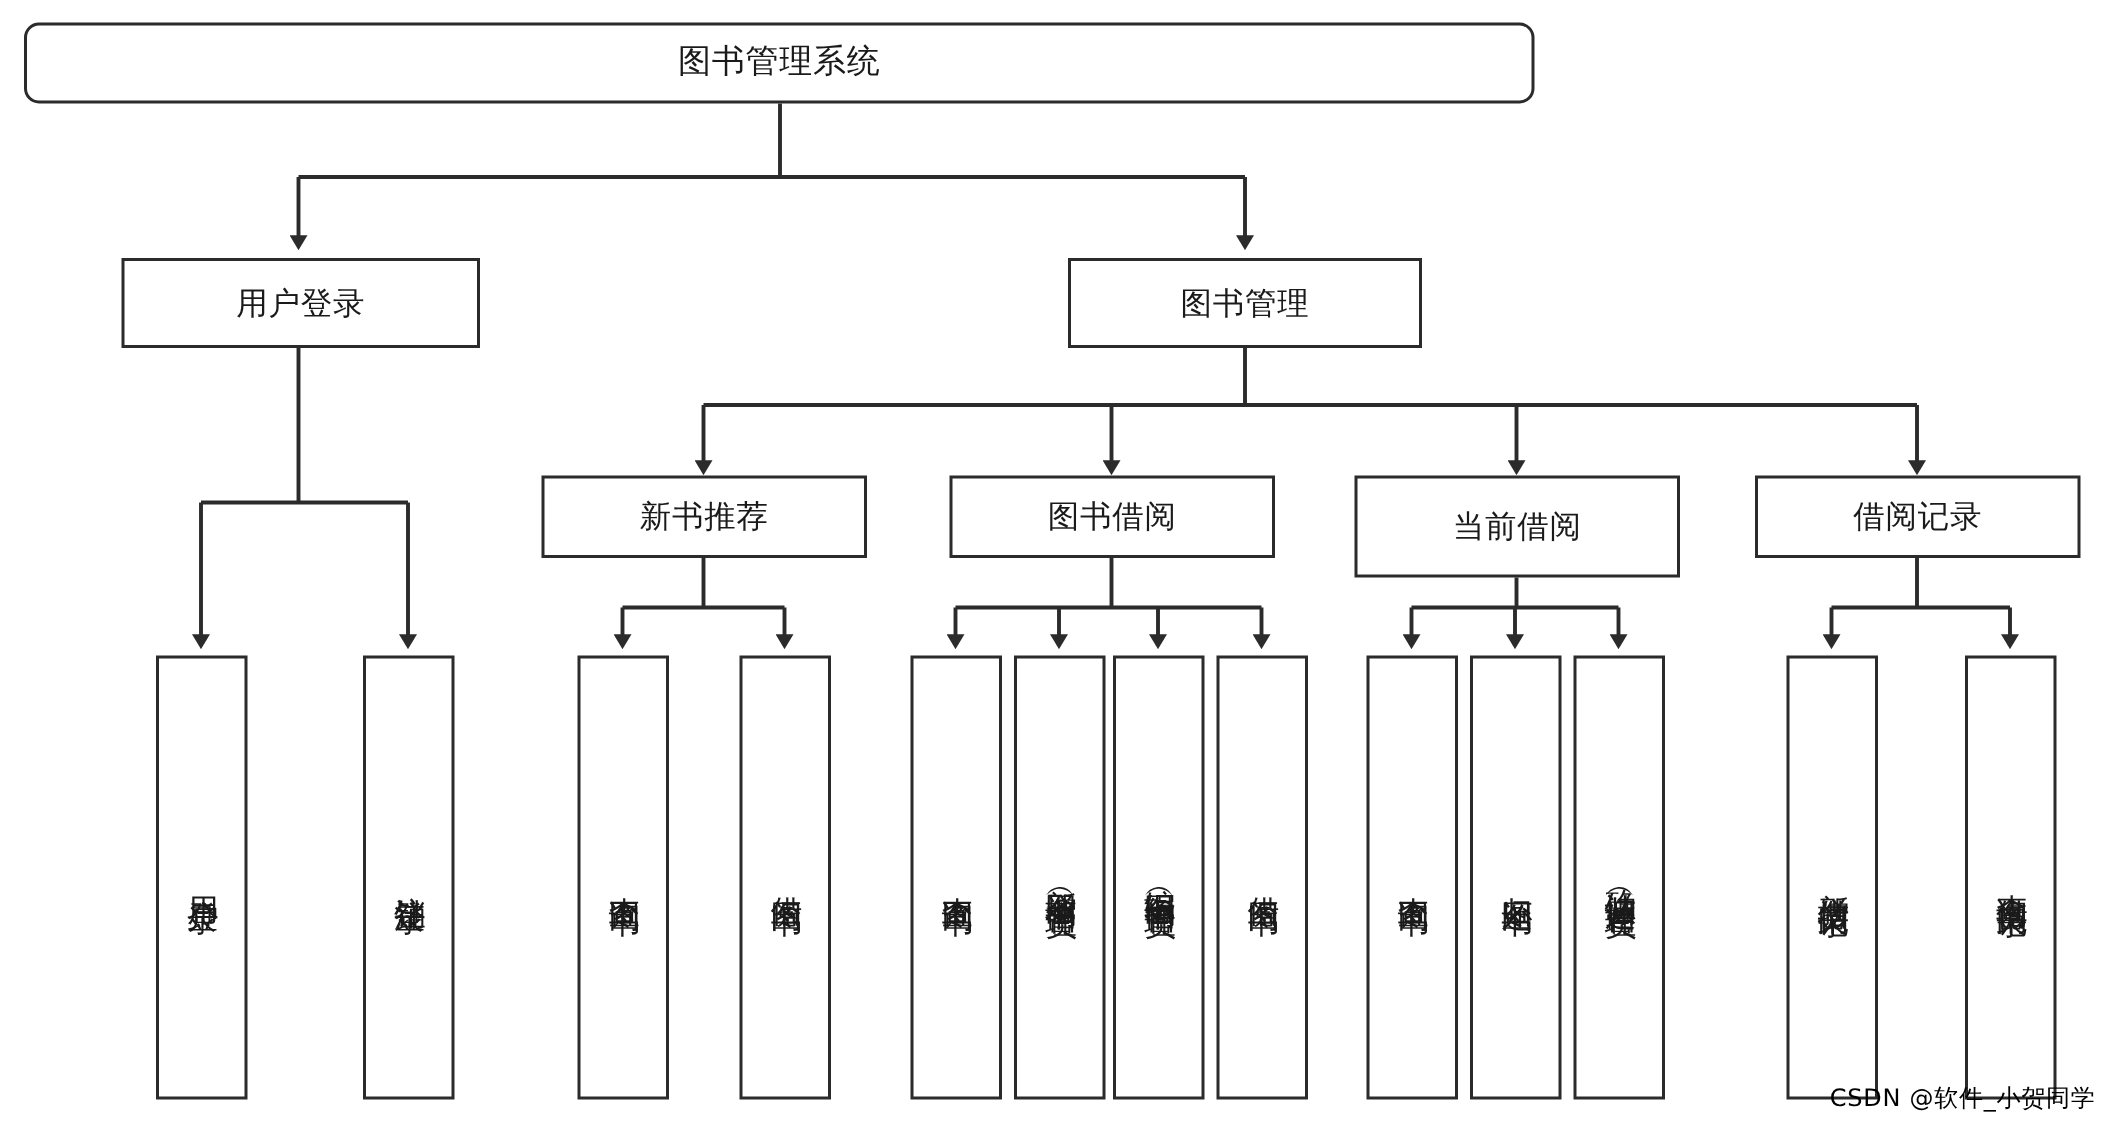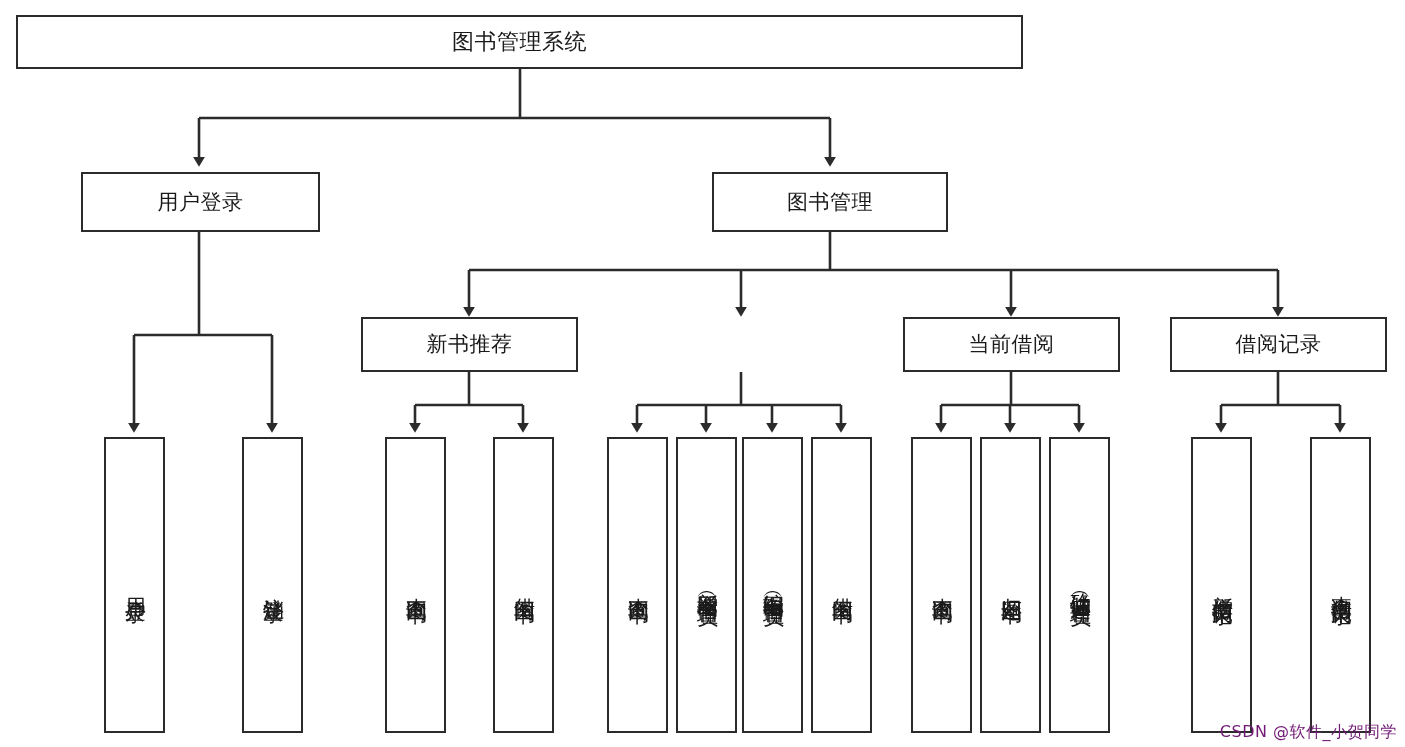--- a/index.html
+++ b/index.html
@@ -55,21 +55,21 @@
     line-height: 1.42;
     letter-spacing: 2px;
     white-space: nowrap;
     text-align: center;
   }
   #watermark {
     position: absolute;
     right: 8px;
     bottom: 4px;
     font-size: 16px;
-    color: #701a75;
+    color: #000000;
     letter-spacing: 0.5px;
     white-space: nowrap;
     pointer-events: none;
   }
 </style>
 </head>
 <body>
 
 <div id="canvas">
 
@@ -116,35 +116,38 @@
       <path d="M1010,405 L1010,424" marker-end="url(#arrow)"></path>
       <path d="M1079,405 L1079,424" marker-end="url(#arrow)"></path>
 
       <path d="M1278,372 L1278,405"></path>
       <path d="M1221,405 L1340,405"></path>
       <path d="M1221,405 L1221,424" marker-end="url(#arrow)"></path>
       <path d="M1340,405 L1340,424" marker-end="url(#arrow)"></path>
     </g>
   </svg>
 
-  <div class="node root" style="left:16px; top:15px; width:1007px; height:54px;">
+  <div class="node root" style="left:16px; top:15px; width:1007px; height:54px;border-radius:10px;">
     <span class="node-label">图书管理系统</span>
   </div>
 
   <div class="node level1" style="left:81px; top:172px; width:239px; height:60px;">
     <span class="node-label">用户登录</span>
   </div>
   <div class="node level2" style="left:361px; top:317px; width:217px; height:55px;">
     <span class="node-label">新书推荐</span>
   </div>
 
   <div class="node level1" style="left:712px; top:172px; width:236px; height:60px;">
     <span class="node-label">图书管理</span>
   </div>
-  <div class="node level2" style="left:903px; top:317px; width:217px; height:55px;">
+  <div class="node level2" style="left:633px; top:317px; width:217px; height:55px;">
+    <span class="node-label">图书借阅</span>
+  </div>
+  <div class="node level2" style="left:903px; top:317px; width:217px; height:68px;">
     <span class="node-label">当前借阅</span>
   </div>
   <div class="node level2" style="left:1170px; top:317px; width:217px; height:55px;text-align:center;">
     <span class="node-label">借阅记录</span>
   </div>
 
   <div class="node leaf" style="left:104px; top:437px; width:61px; height:296px;">
     <span class="node-label">用户登录</span>
   </div>
   <div class="node leaf" style="left:242px; top:437px; width:61px; height:296px;">

